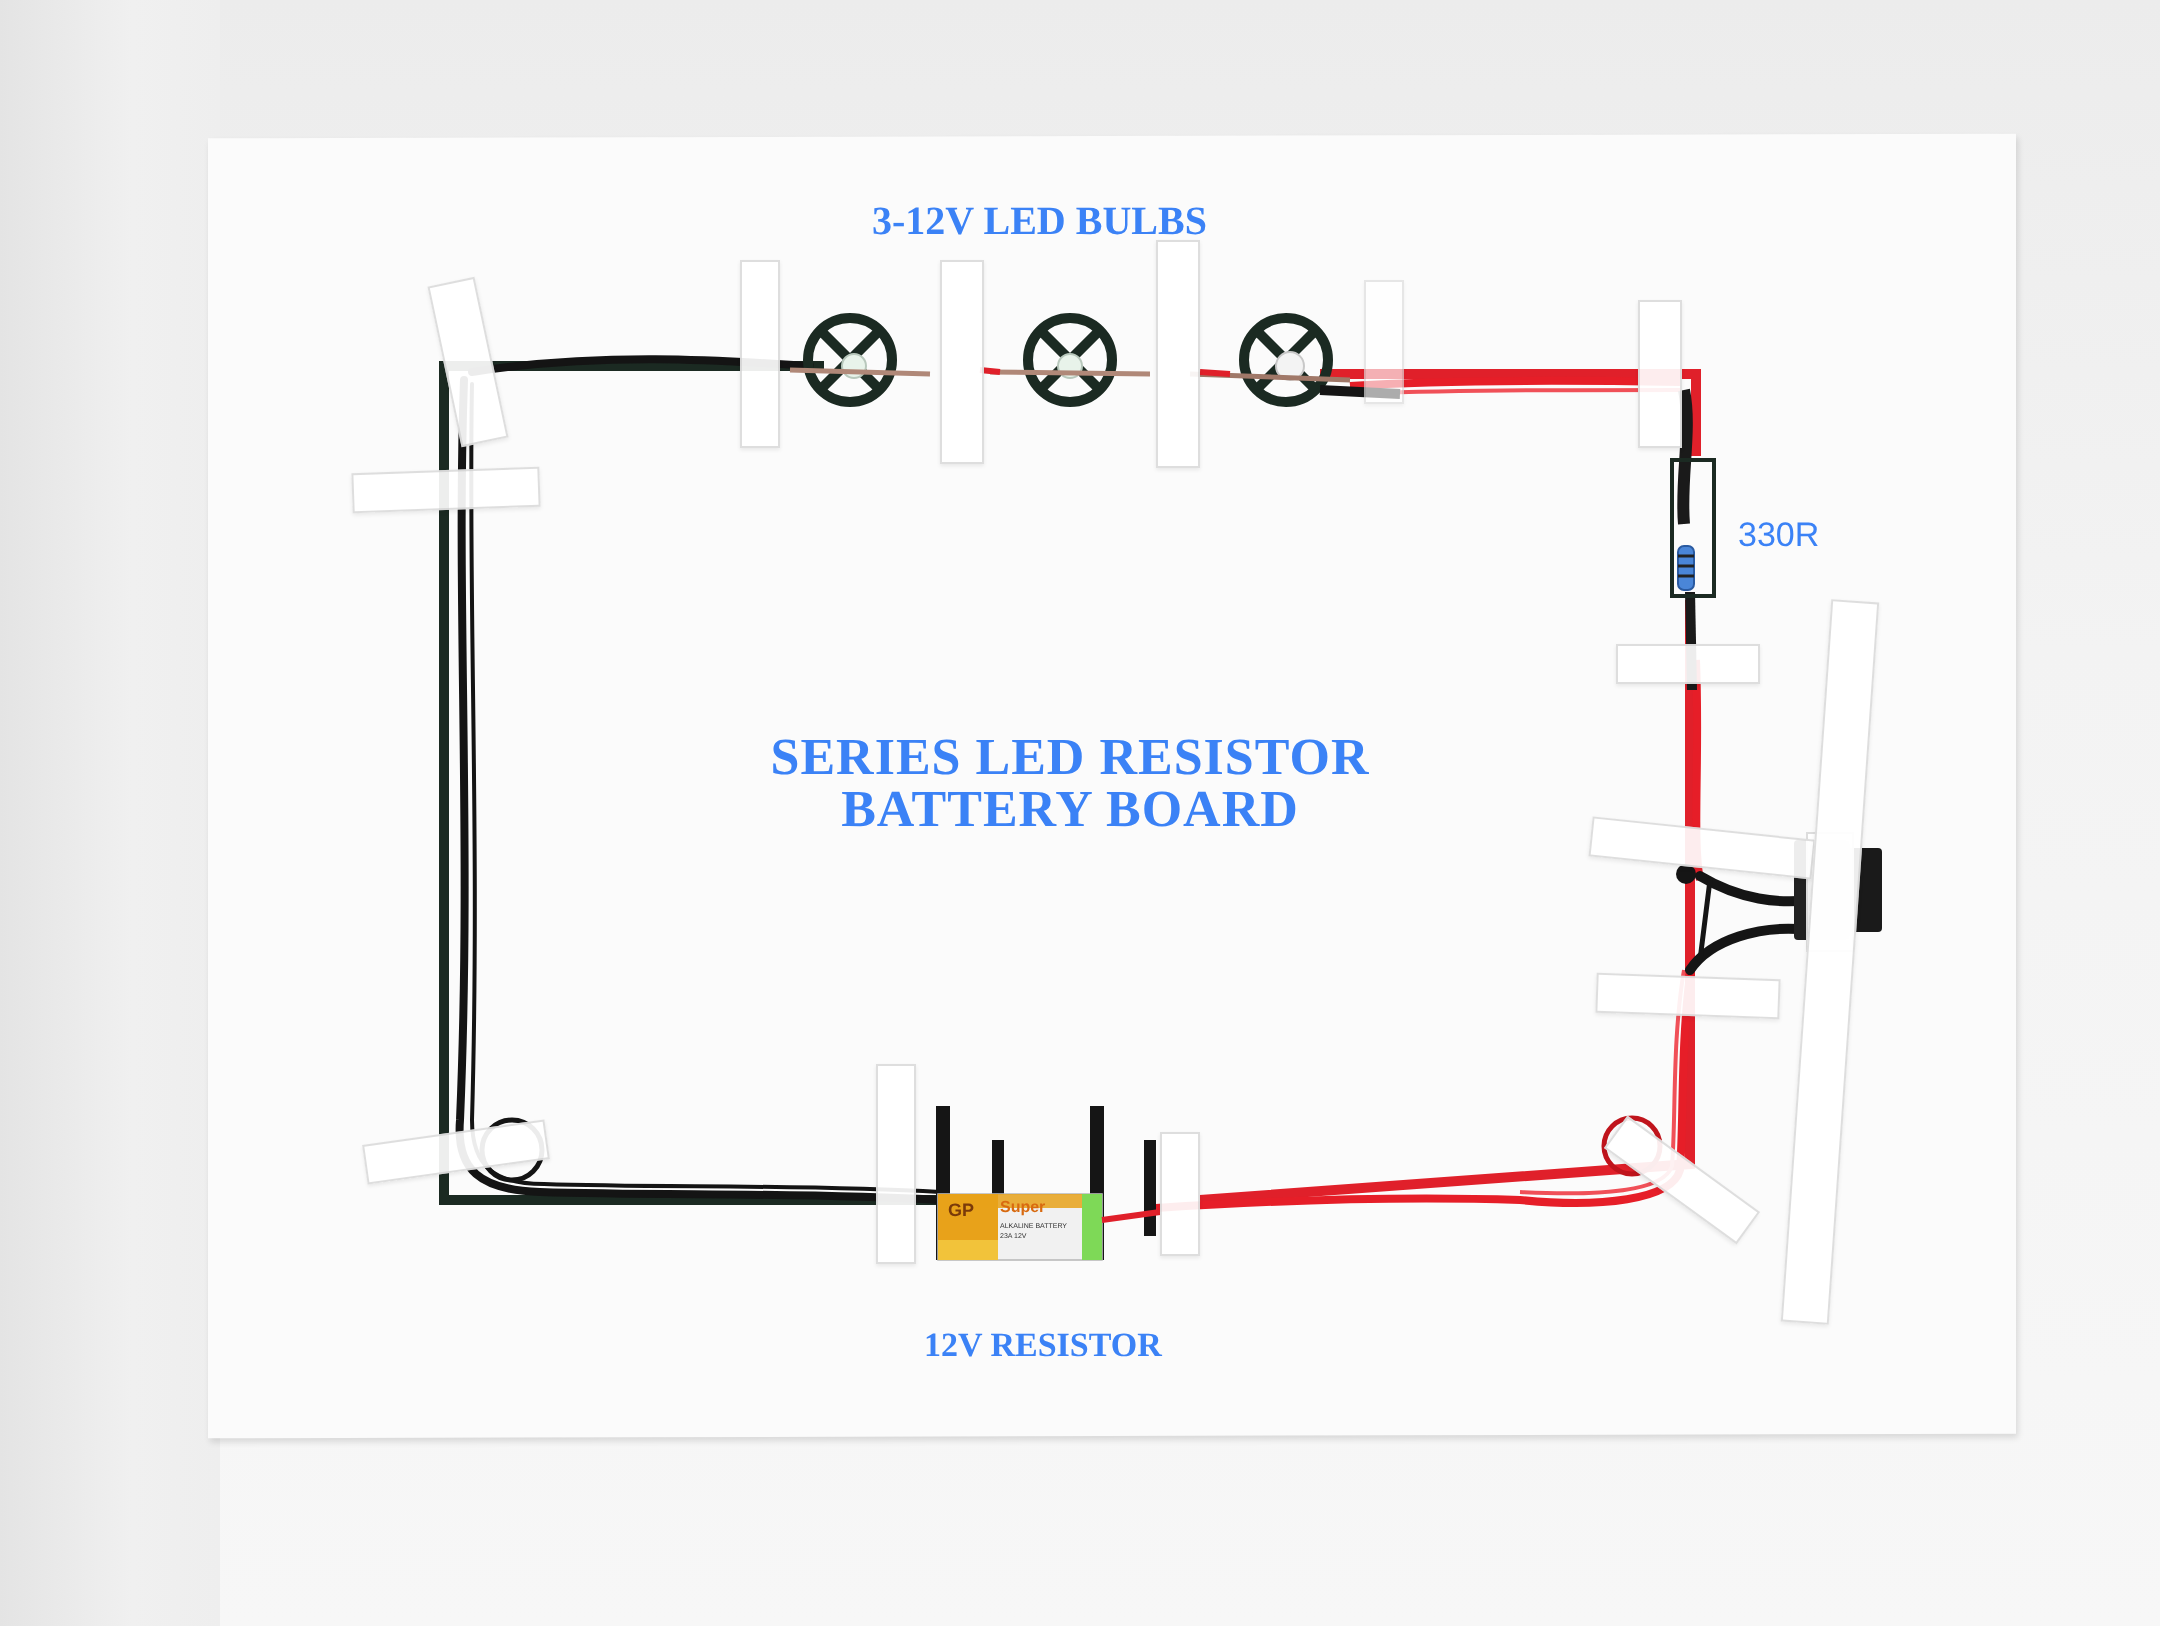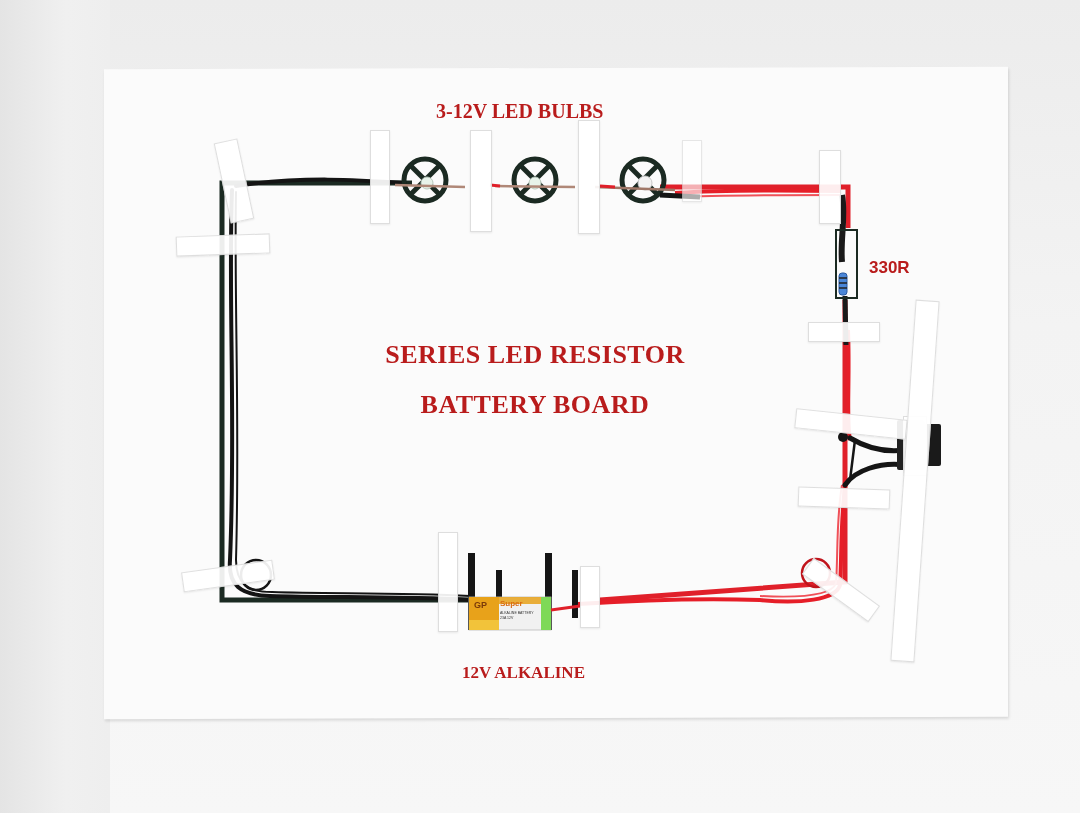--- a/index.html
+++ b/index.html
@@ -14,29 +14,29 @@
     }
     .board {
       position:absolute; left:104px; top:68px; width:904px; height:650px;
       background:#fbfbfb;
       box-shadow: 1px 2px 3px rgba(0,0,0,0.12);
       transform: skewY(-0.15deg);
     }
     .layer { position:absolute; left:0; top:0; width:1080px; height:813px; }
     .label {
       position:absolute; font-family:"Liberation Serif", "DejaVu Serif", serif;
-      font-weight:bold; color:#b91c1c; white-space:nowrap;
+      font-weight:bold; color:#3b82f6; white-space:nowrap;
     }
     .title { text-align:center; line-height:30px; font-size:26px; letter-spacing:0.5px; }
     .tape {
       position:absolute; background:rgba(255,255,255,0.92);
       border:1px solid rgba(200,200,200,0.6);
       box-shadow: 0 1px 2px rgba(0,0,0,0.08);
     }
-    .res-label { font-family:"Liberation Sans", "DejaVu Sans", sans-serif; font-weight:bold; }
+    .res-label { font-family:"Liberation Sans", "DejaVu Sans", sans-serif; font-weight:normal; }
   </style>
 </head>
 <body>
 
 <div class="backdrop-fold"></div>
 <div class="board"></div>
 
 <svg class="layer" viewBox="0 0 1080 813" xmlns="http://www.w3.org/2000/svg">
 
   <g fill="none" stroke="#1b2a22" stroke-width="5">
@@ -153,15 +153,15 @@
 <div class="tape" style="left:795px; top:414px; width:110px; height:18px; transform:rotate(6deg);"></div>
 <div class="tape" style="left:798px; top:488px; width:90px; height:18px; transform:rotate(2deg);"></div>
 <div class="tape" style="left:903px; top:300px; width:22px; height:360px; transform:rotate(4deg);"></div>
 <div class="tape" style="left:182px; top:566px; width:90px; height:18px; transform:rotate(-8deg);"></div>
 <div class="tape" style="left:438px; top:532px; width:18px; height:98px;"></div>
 <div class="tape" style="left:580px; top:566px; width:18px; height:60px;"></div>
 <div class="tape" style="left:800px; top:580px; width:80px; height:18px; transform:rotate(36deg);"></div>
 
 <div class="label" style="left:436px; top:100px; font-size:20px;">3-12V LED BULBS</div>
 <div class="label res-label" style="left:869px; top:258px; font-size:17px;">330R</div>
-<div class="label title" style="left:360px; top:340px; width:350px;">SERIES LED RESISTOR</div>
+<div class="label title" style="left:360px; top:364px; width:350px;">SERIES LED RESISTOR</div>
 <div class="label title" style="left:360px; top:390px; width:350px;">BATTERY BOARD</div>
-<div class="label" style="left:462px; top:663px; font-size:17px;">12V ALKALINE</div>
+<div class="label" style="left:462px; top:663px; font-size:17px;">12V RESISTOR</div>
 
 </body></html>

